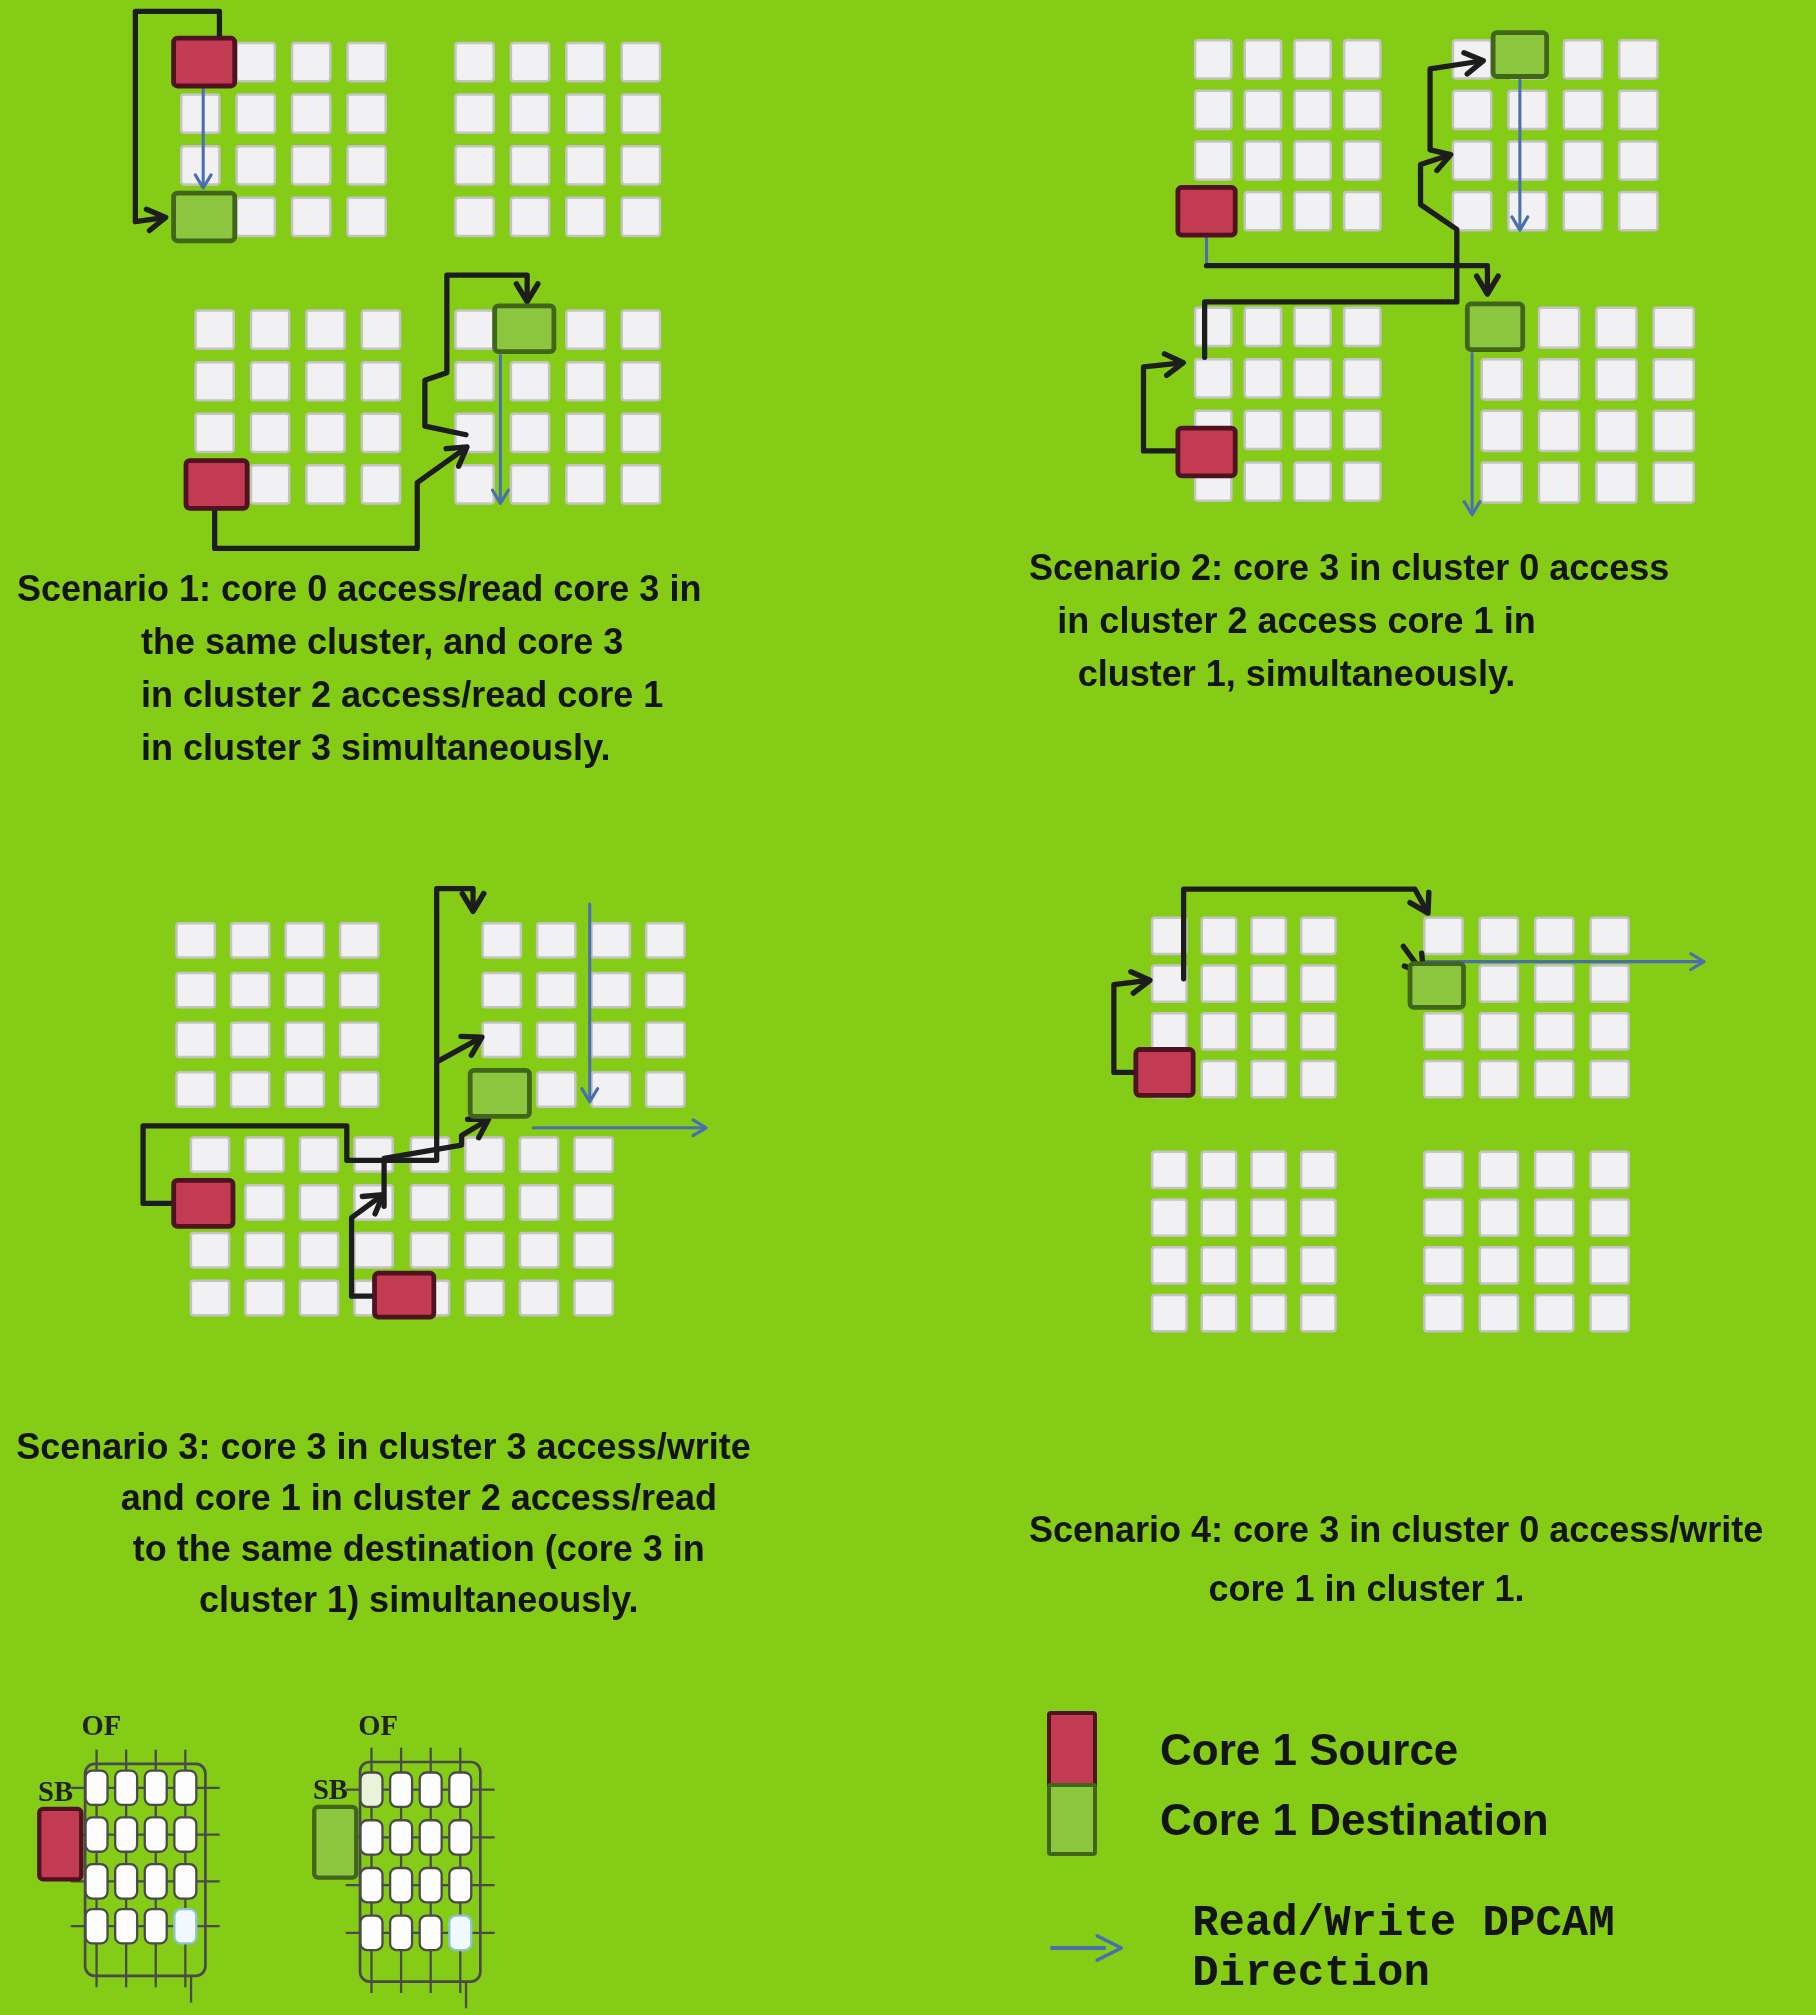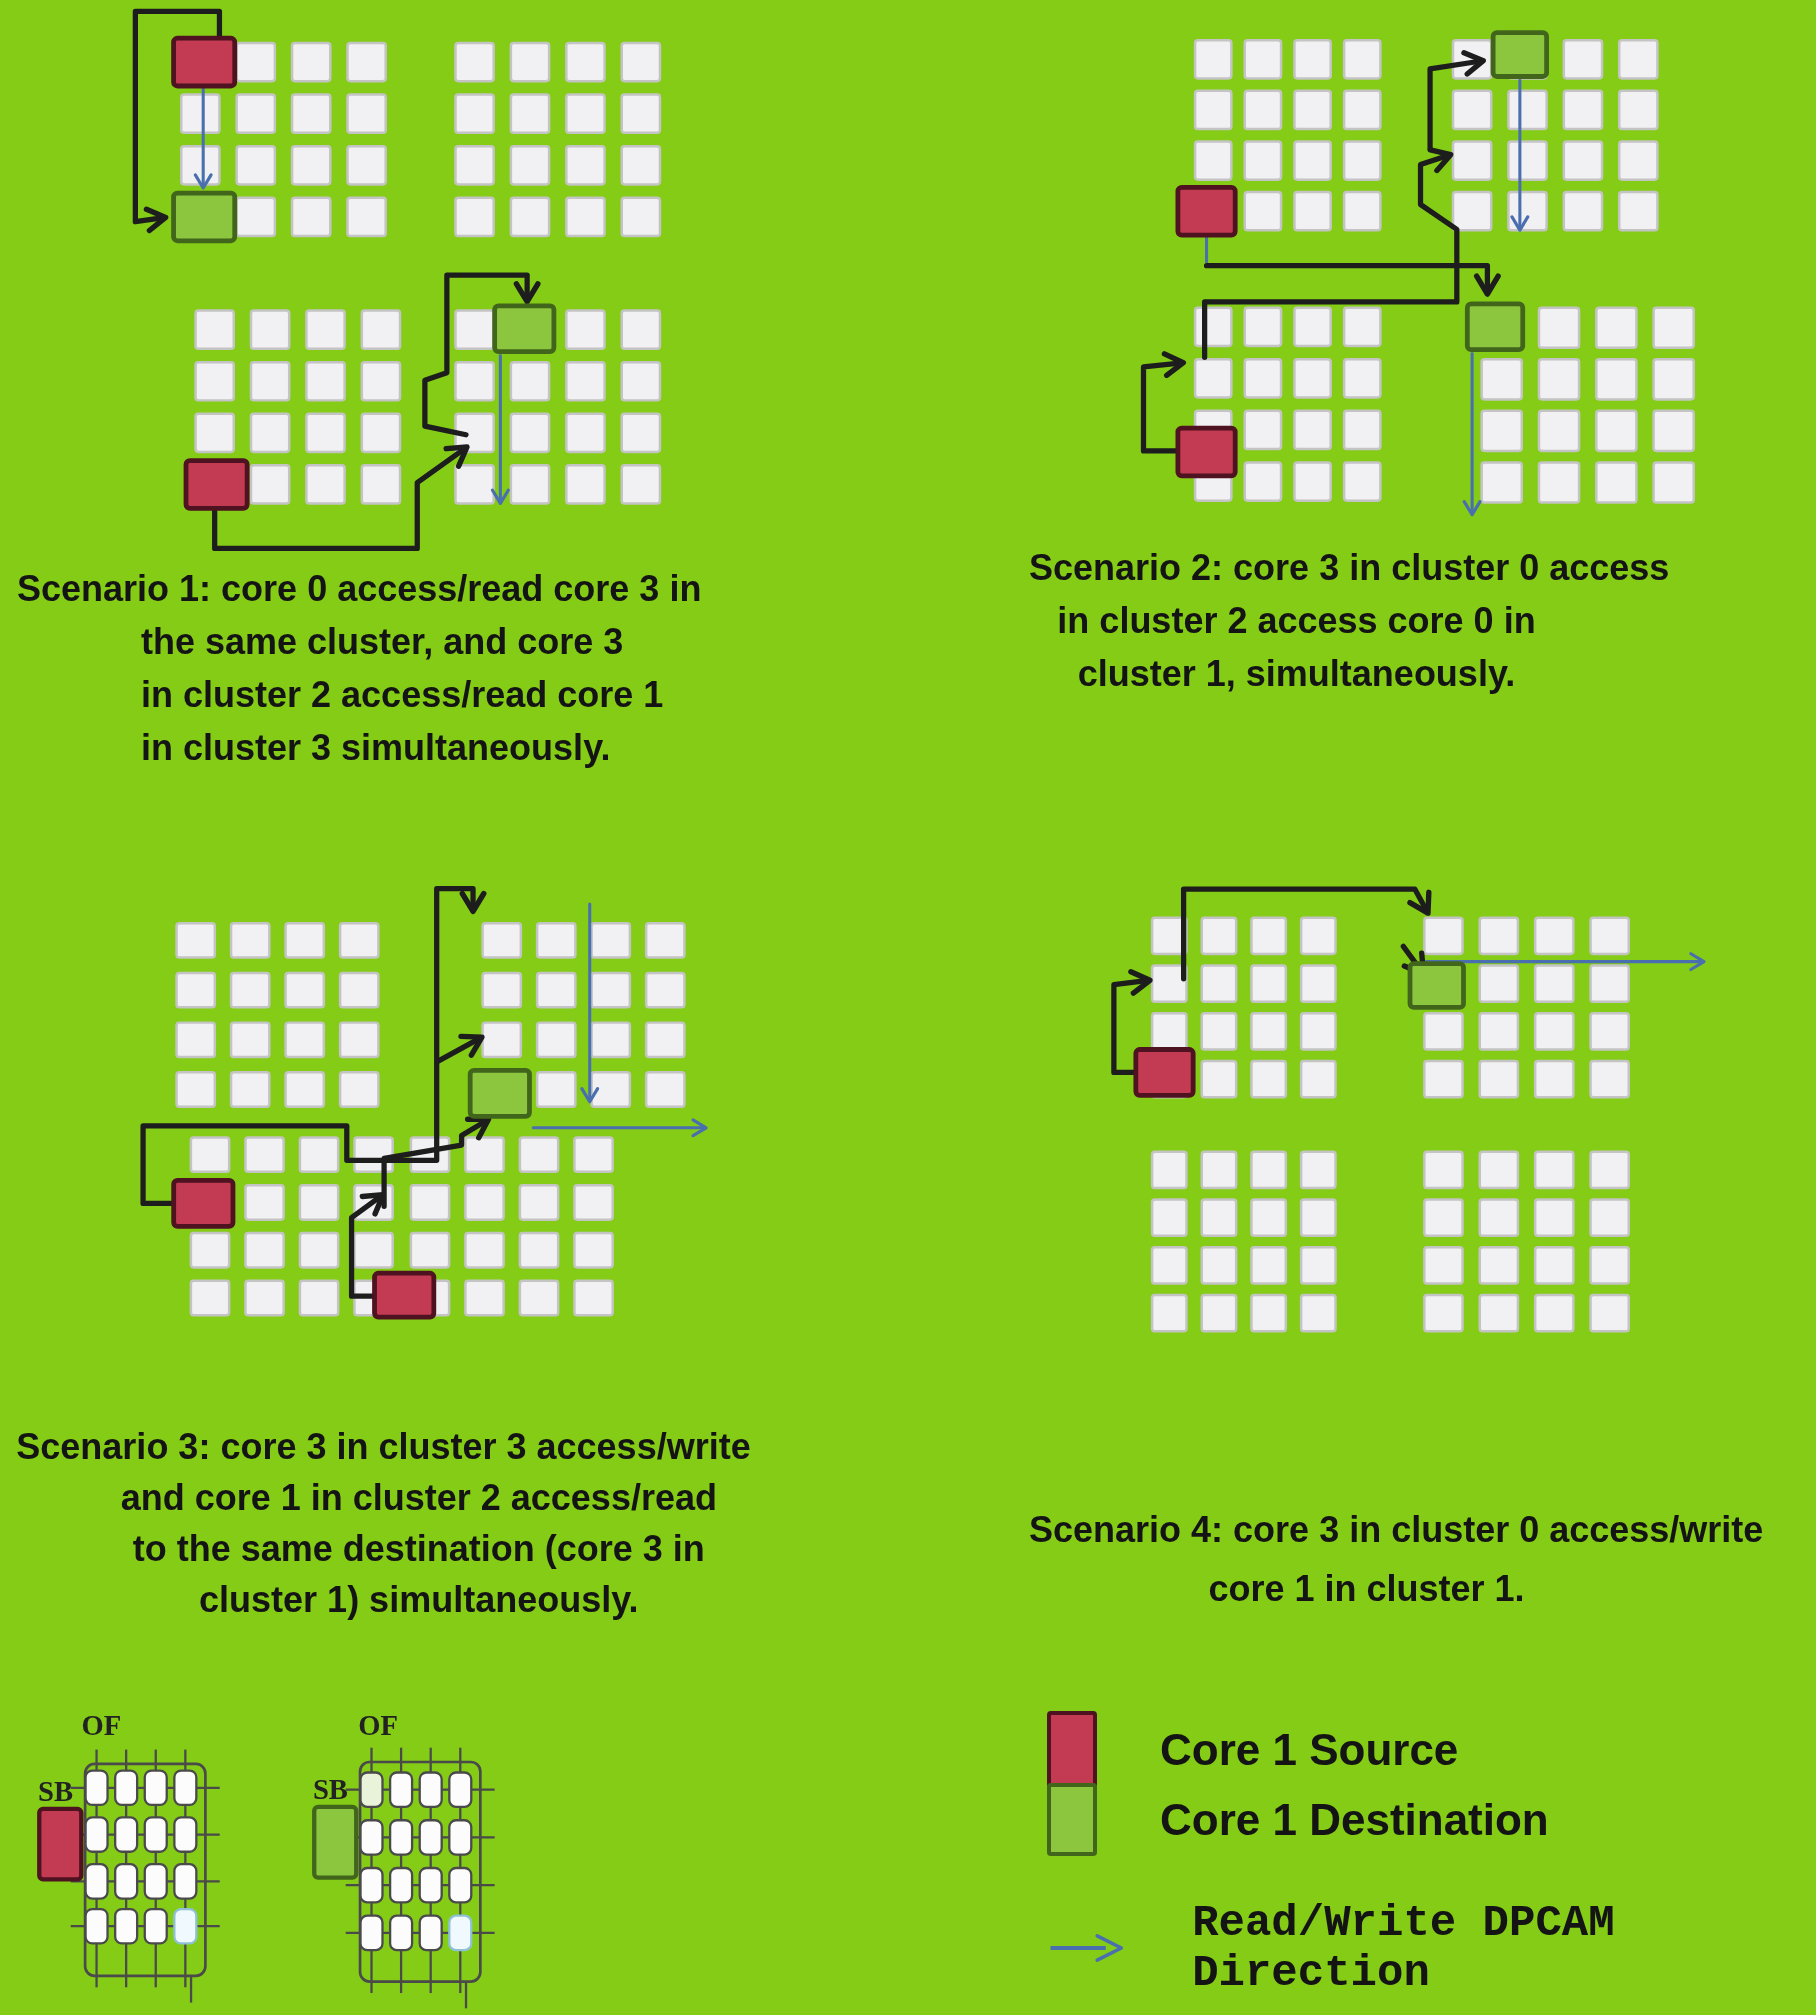--- a/index.html
+++ b/index.html
@@ -359,21 +359,21 @@
       </svg>
     </div>
   <div id="cap-1" class="caption">
       <div class="lead">Scenario 1: core 0 access/read core 3 in</div>
       <div class="cont">the same cluster, and core 3</div>
       <div class="cont">in cluster 2 access/read core 1</div>
       <div class="cont">in cluster 3 simultaneously.</div>
     </div>
   <div id="cap-2" class="caption">
       <div class="lead">Scenario 2: core 3 in cluster 0 access</div>
-      <div class="cont">in cluster 2 access core 0 in</div>
+      <div class="cont">in cluster 2 access core 1 in</div>
       <div class="cont">cluster 1, simultaneously.</div>
     </div>
   <div id="cap-3" class="caption">
       <div class="lead">Scenario 3: core 3 in cluster 3 access/write</div>
       <div class="cont">and core 1 in cluster 2 access/read</div>
       <div class="cont">to the same destination (core 3 in</div>
       <div class="cont">cluster 1) simultaneously.</div>
     </div>
   <div id="cap-4" class="caption">
       <div class="lead">Scenario 4: core 3 in cluster 0 access/write</div>

